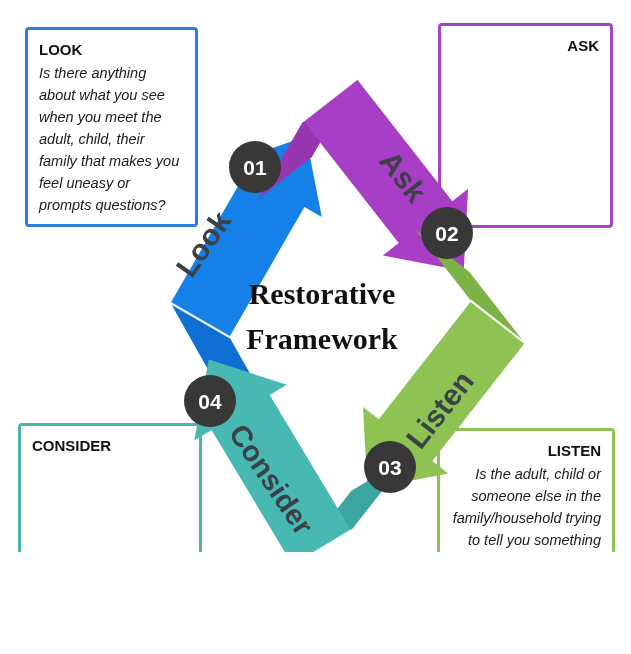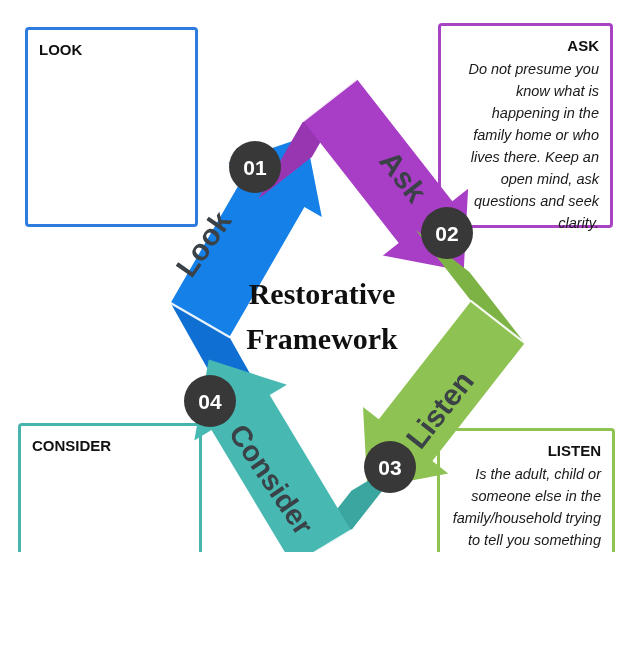--- a/index.html
+++ b/index.html
@@ -30,25 +30,25 @@
   }
   .seam{stroke:#ffffff;stroke-width:2.2;stroke-linecap:round;opacity:.9;}
 </style>
 </head>
 <body>
 
 <div id="stage">
 
   <div class="info-box box-look">
     <div class="hd">LOOK</div>
+    <div class="bd">Is there anything about what you see when you meet the adult, child, their family that makes you feel uneasy or prompts questions?</div>
   </div>
 
   <div class="info-box box-ask">
     <div class="hd">ASK</div>
-    <div class="bd">Do not presume you know what is happening in the family home or who lives there. Keep an open mind, ask questions and seek clarity.</div>
   </div>
 
   <div class="info-box box-consider">
     <div class="hd">CONSIDER</div>
   </div>
 
   <div class="info-box box-listen">
     <div class="hd">LISTEN</div>
     <div class="bd">Is the adult, child or someone else in the family/household trying to tell you something verbally or by their non-verbal cues?</div>
   </div>

